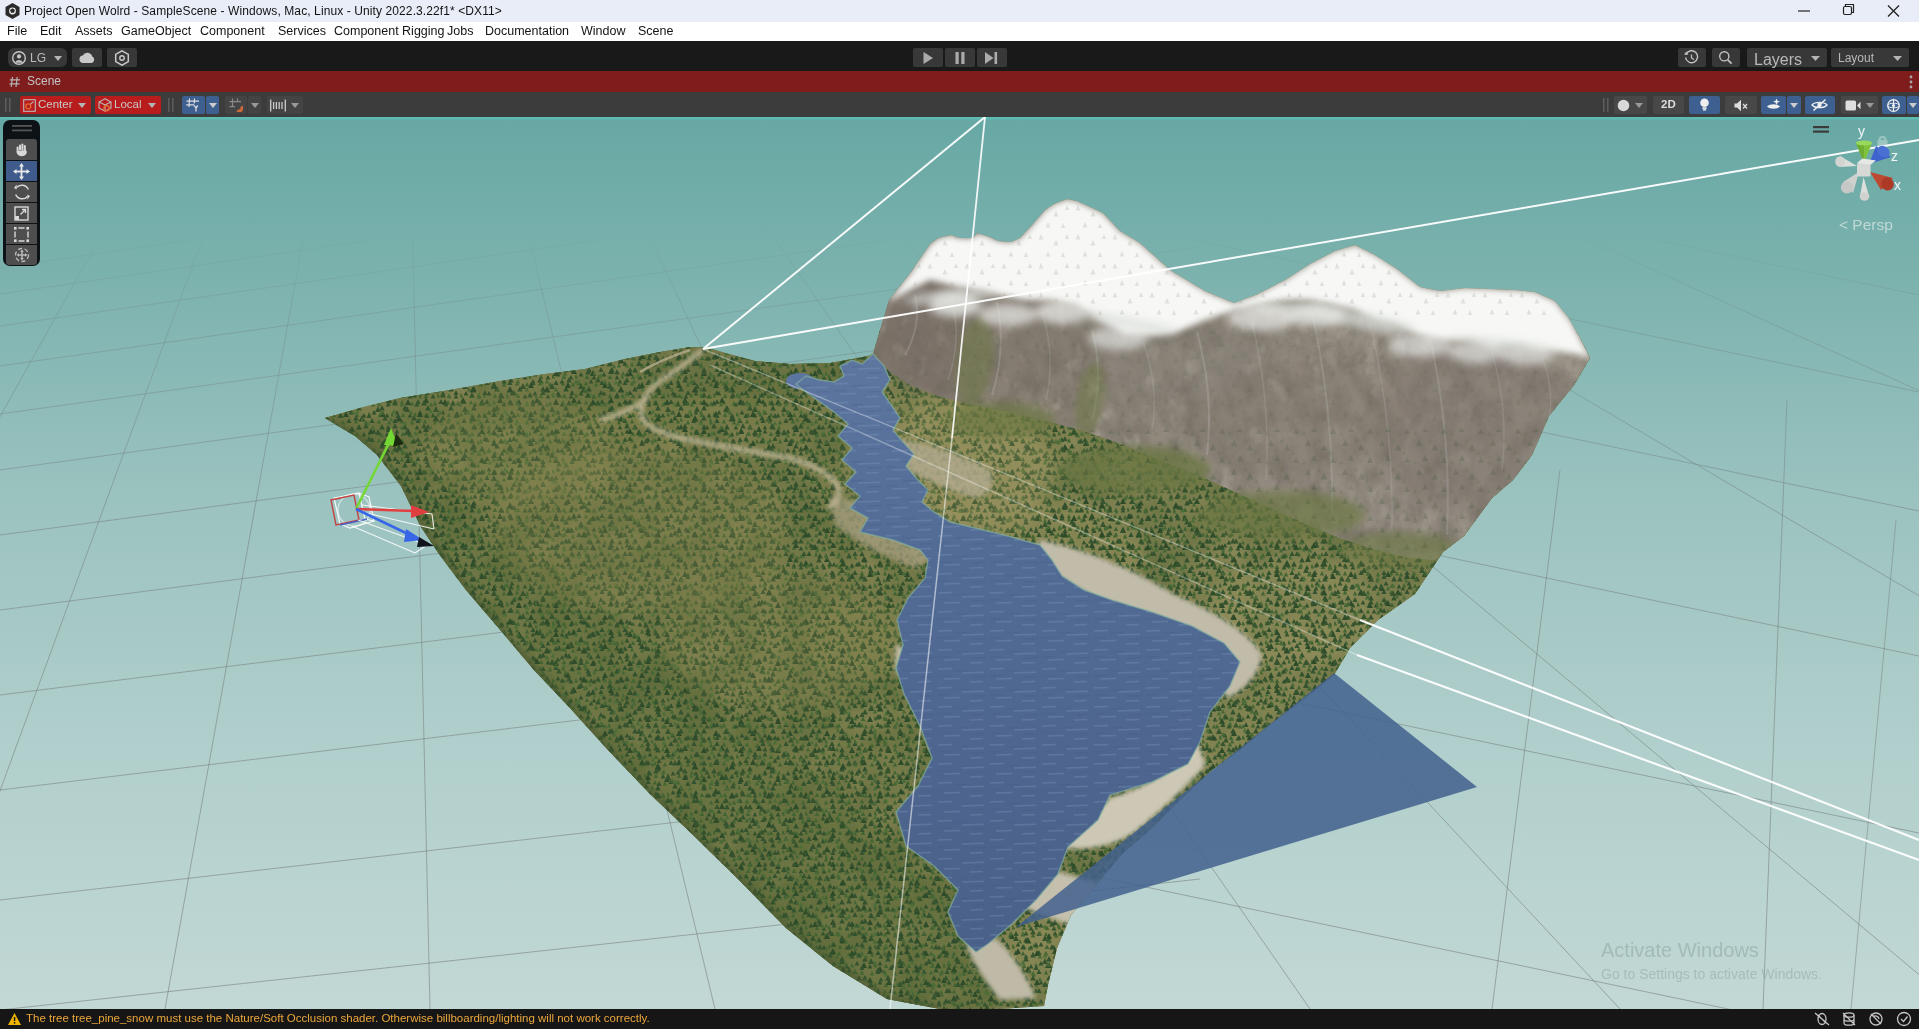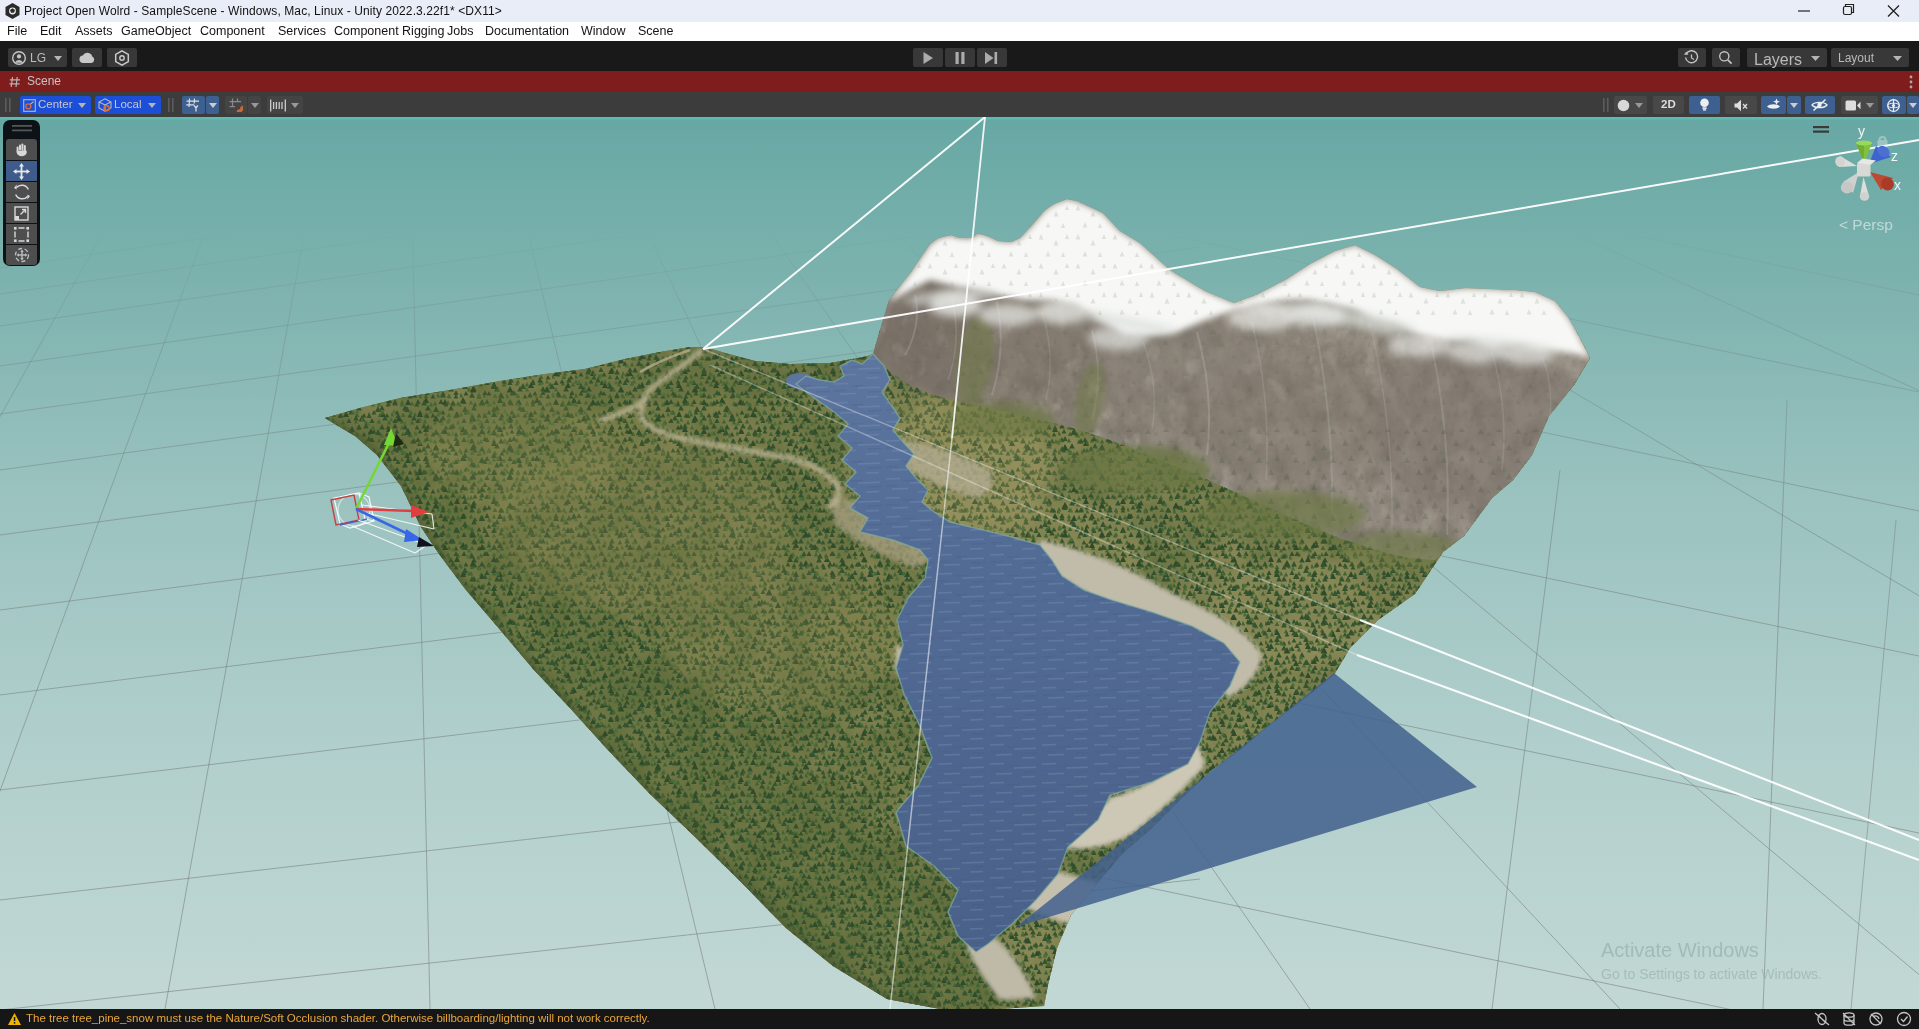--- a/index.html
+++ b/index.html
@@ -6,21 +6,21 @@
 font-family:"Liberation Sans", sans-serif;}
 *{box-sizing:border-box;}
 .titlebar{position:absolute;left:0;top:0;width:1919px;height:22px;background:#e9edf7;color:#111;font-size:12px;text-align:center;}
 .titletext{position:absolute;left:24px;top:4px;letter-spacing:0.1px;}
 .menubar{position:absolute;left:0;top:22px;width:1919px;height:19px;background:#ffffff;color:#131313;font-size:12.5px;}
 .menubar span{position:absolute;top:2px;}
 .toolbar{position:absolute;left:0;top:41px;width:1919px;height:30px;background:#191919;}
 .tbtn{position:absolute;background:#383838;border-radius:2px;top:7px;height:19px;}
 .tabbar{position:absolute;left:0;top:71px;width:1919px;height:21px;background:#7f1d1d;color:#c3c3c3;font-size:12px;}
 .scenetb{position:absolute;left:0;top:92px;width:1919px;height:25px;background:#3c3c3c;}
-.sbtn{position:absolute;top:4px;height:18px;background:#1d4ed8;border-radius:2px;color:#c8c8c8;font-size:11.5px;}
+.sbtn{position:absolute;top:4px;height:18px;background:#b91c1c;border-radius:2px;color:#c8c8c8;font-size:11.5px;}
 .sbtn.blue{background:#3d6091;}
 .statusbar{position:absolute;left:0;top:1009px;width:1919px;height:20px;background:#161616;color:#eba73c;font-size:11.5px;}
 .scene{position:absolute;left:0;top:117px;width:1919px;height:892px;}
 .palette{position:absolute;left:3px;top:120px;width:37px;height:146px;background:#0d1216;border-radius:7px;z-index:30;}
 .pbtn{position:absolute;left:3px;width:31px;height:20.5px;background:#4e4e4e;}
 .pbtn.sel{background:#3e5b8c;}
 </style>
 </head>
 <body>
 
@@ -47,21 +47,21 @@
     <span style="left:200px">Component</span>
     <span style="left:278px">Services</span>
  <span style="left:334px">Component Rigging</span>
     <span style="left:447px">Jobs</span>
     <span style="left:485px">Documentation</span>
  <span style="left:581px">Window</span>
     <span style="left:638px">Scene</span>
 </div>
 
 <div class="toolbar">
- <div class="tbtn" style="left:8px;width:59px;color:#bbb;font-size:12px;">
+ <div class="tbtn" style="left:8px;width:59px;color:#bbb;font-size:12px;border-radius:6px;">
    <svg width="14" height="14" style="position:absolute;left:4px;top:2.5px" viewBox="0 0 14 14">
      <circle cx="7" cy="7" r="6.3" fill="none" stroke="#c5c5c5" stroke-width="1.4"></circle>
      <circle cx="7" cy="5.4" r="2.1" fill="#c5c5c5"></circle>
      <path d="M 2.8 11.8 A 4.6 4.6 0 0 1 11.2 11.8 Z" fill="#c5c5c5"></path>
    </svg>
    <span style="position:absolute;left:22px;top:3px">LG</span>
    <svg width="8" height="5" style="position:absolute;left:46px;top:8px">
         <polygon points="0,0 8,0 4,5" fill="#b5b5b5"></polygon>
       </svg>
  </div>

